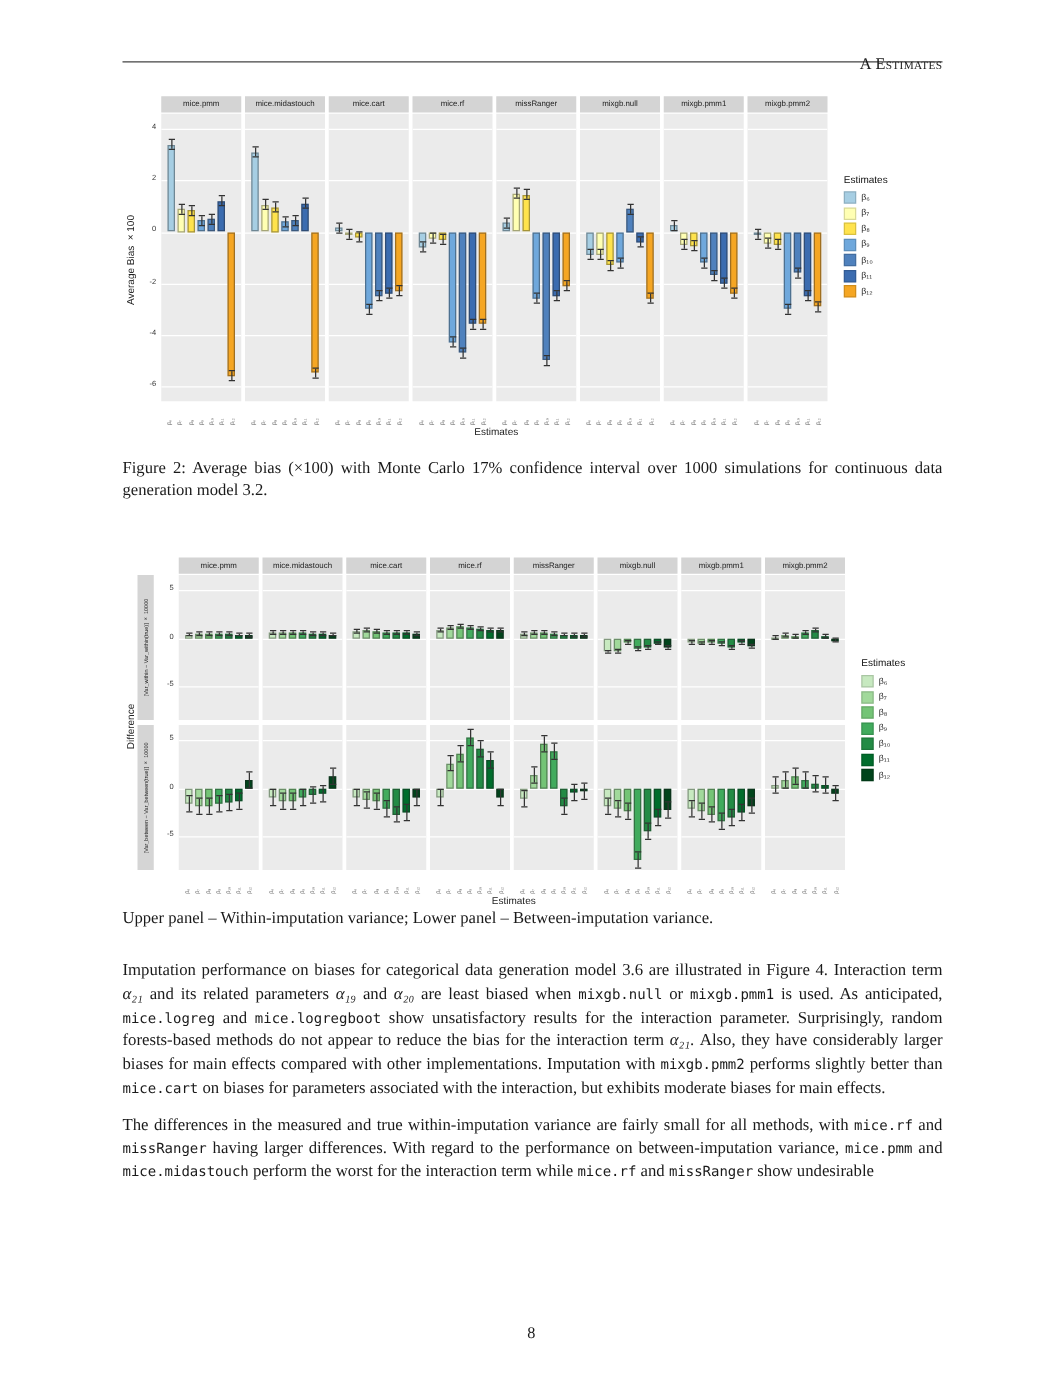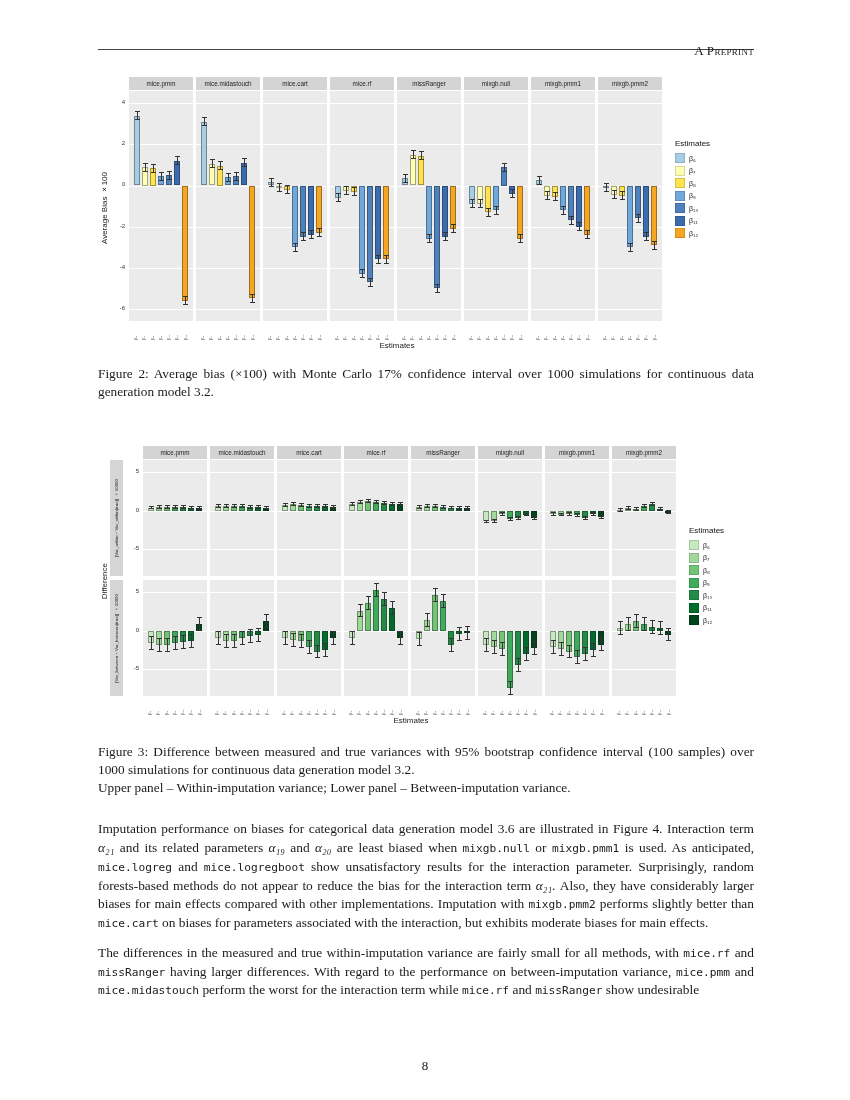--- a/index.html
+++ b/index.html
@@ -45,21 +45,21 @@
   .code{font-family:"DejaVu Sans Mono",monospace;font-size:11.2px}
   .math{font-style:italic}
   .pageno{position:absolute;bottom:26px;left:0;width:100%;text-align:center;font-size:13px}
 </style>
 </head>
 <body>
 
 <div class="page">
 
   <div class="hdr">
-    <div class="hdr-right">A Preprint</div>
+    <div class="hdr-right">A Estimates</div>
   </div>
 
   <figure class="figblock" style="margin:27px 0 0 0">
     <div class="chart-outer">
       <div class="ylab">
         <span>Average Bias ×100</span>
       </div>
       <div id="fig2">
           <div class="cg">
             <div class="axc">
@@ -840,21 +840,20 @@
               </div>
               <div class="litem">
                 <span class="lkey" style="background: rgb(0, 68, 27);"></span>
                 <span class="llab">β₁₂</span>
               </div>
             </div>
           </div>
         </div>
     </div>
     <div class="xlab f3">Estimates</div>
-    <figcaption class="caption" style="margin-top:18px">Figure 3: Difference between measured and true variances with 95% bootstrap confidence interval (100 samples) over 1000 simulations for continuous data generation model 3.2.</figcaption>
     <div class="caption2">Upper panel – Within-imputation variance; Lower panel – Between-imputation variance.</div>
   </figure>
 
   <div class="bodytext">
     <p class="para" id="para1"><span>Imputation performance on biases for categorical data generation model 3.6 are illustrated in Figure 4. Interaction term </span><span class="math">α₂₁</span><span> and its related parameters </span><span class="math">α₁₉</span><span> and </span><span class="math">α₂₀</span><span> are least biased when </span><span class="code">mixgb.null</span><span> or </span><span class="code">mixgb.pmm1</span><span> is used. As anticipated, </span><span class="code">mice.logreg</span><span> and </span><span class="code">mice.logregboot</span><span> show unsatisfactory results for the interaction parameter. Surprisingly, random forests-based methods do not appear to reduce the bias for the interaction term </span><span class="math">α₂₁</span><span>. Also, they have considerably larger biases for main effects compared with other implementations. Imputation with </span><span class="code">mixgb.pmm2</span><span> performs slightly better than </span><span class="code">mice.cart</span><span> on biases for parameters associated with the interaction, but exhibits moderate biases for main effects.</span></p>
     <p class="para" id="para2"><span>The differences in the measured and true within-imputation variance are fairly small for all methods, with </span><span class="code">mice.rf</span><span> and </span><span class="code">missRanger</span><span> having larger differences. With regard to the performance on between-imputation variance, </span><span class="code">mice.pmm</span><span> and </span><span class="code">mice.midastouch</span><span> perform the worst for the interaction term while </span><span class="code">mice.rf</span><span> and </span><span class="code">missRanger</span><span> show undesirable</span></p>
   </div>
 
 </div>
 

